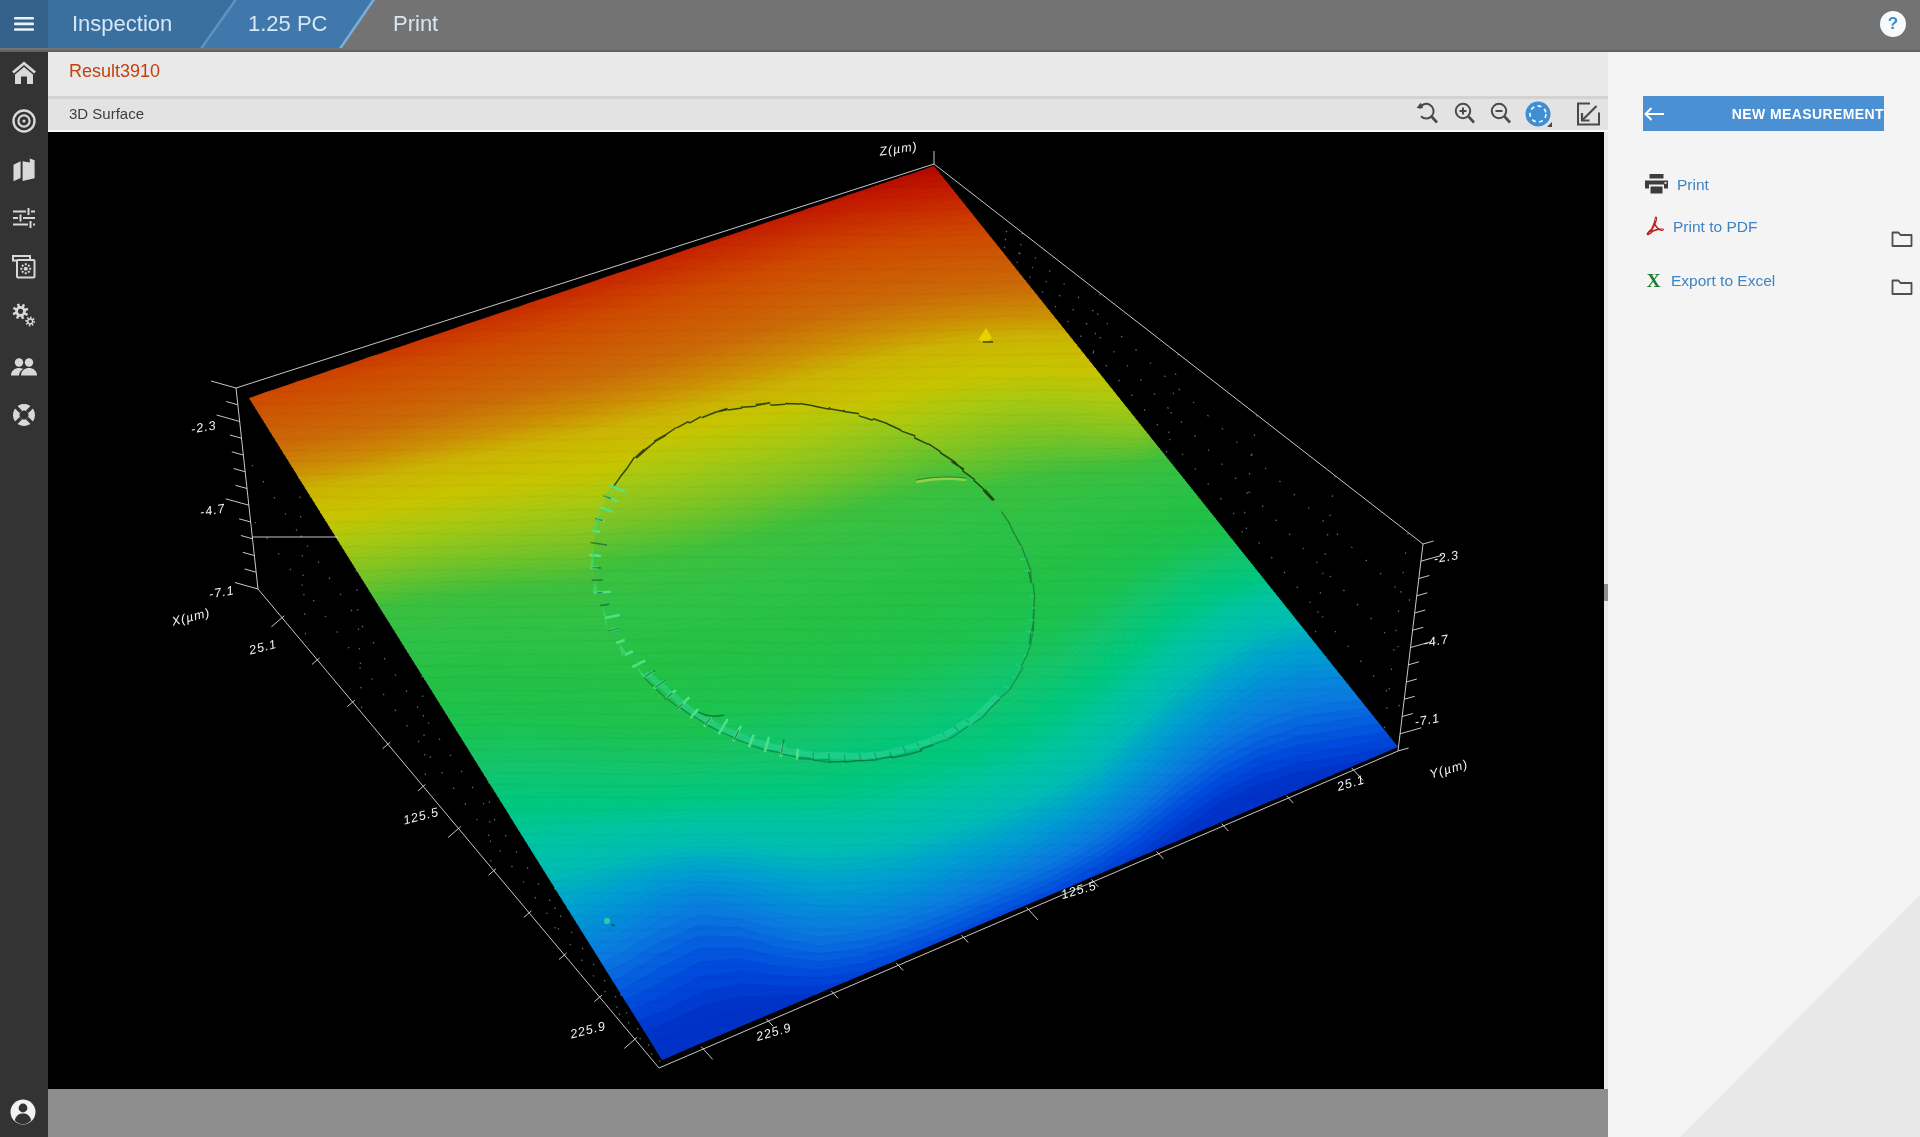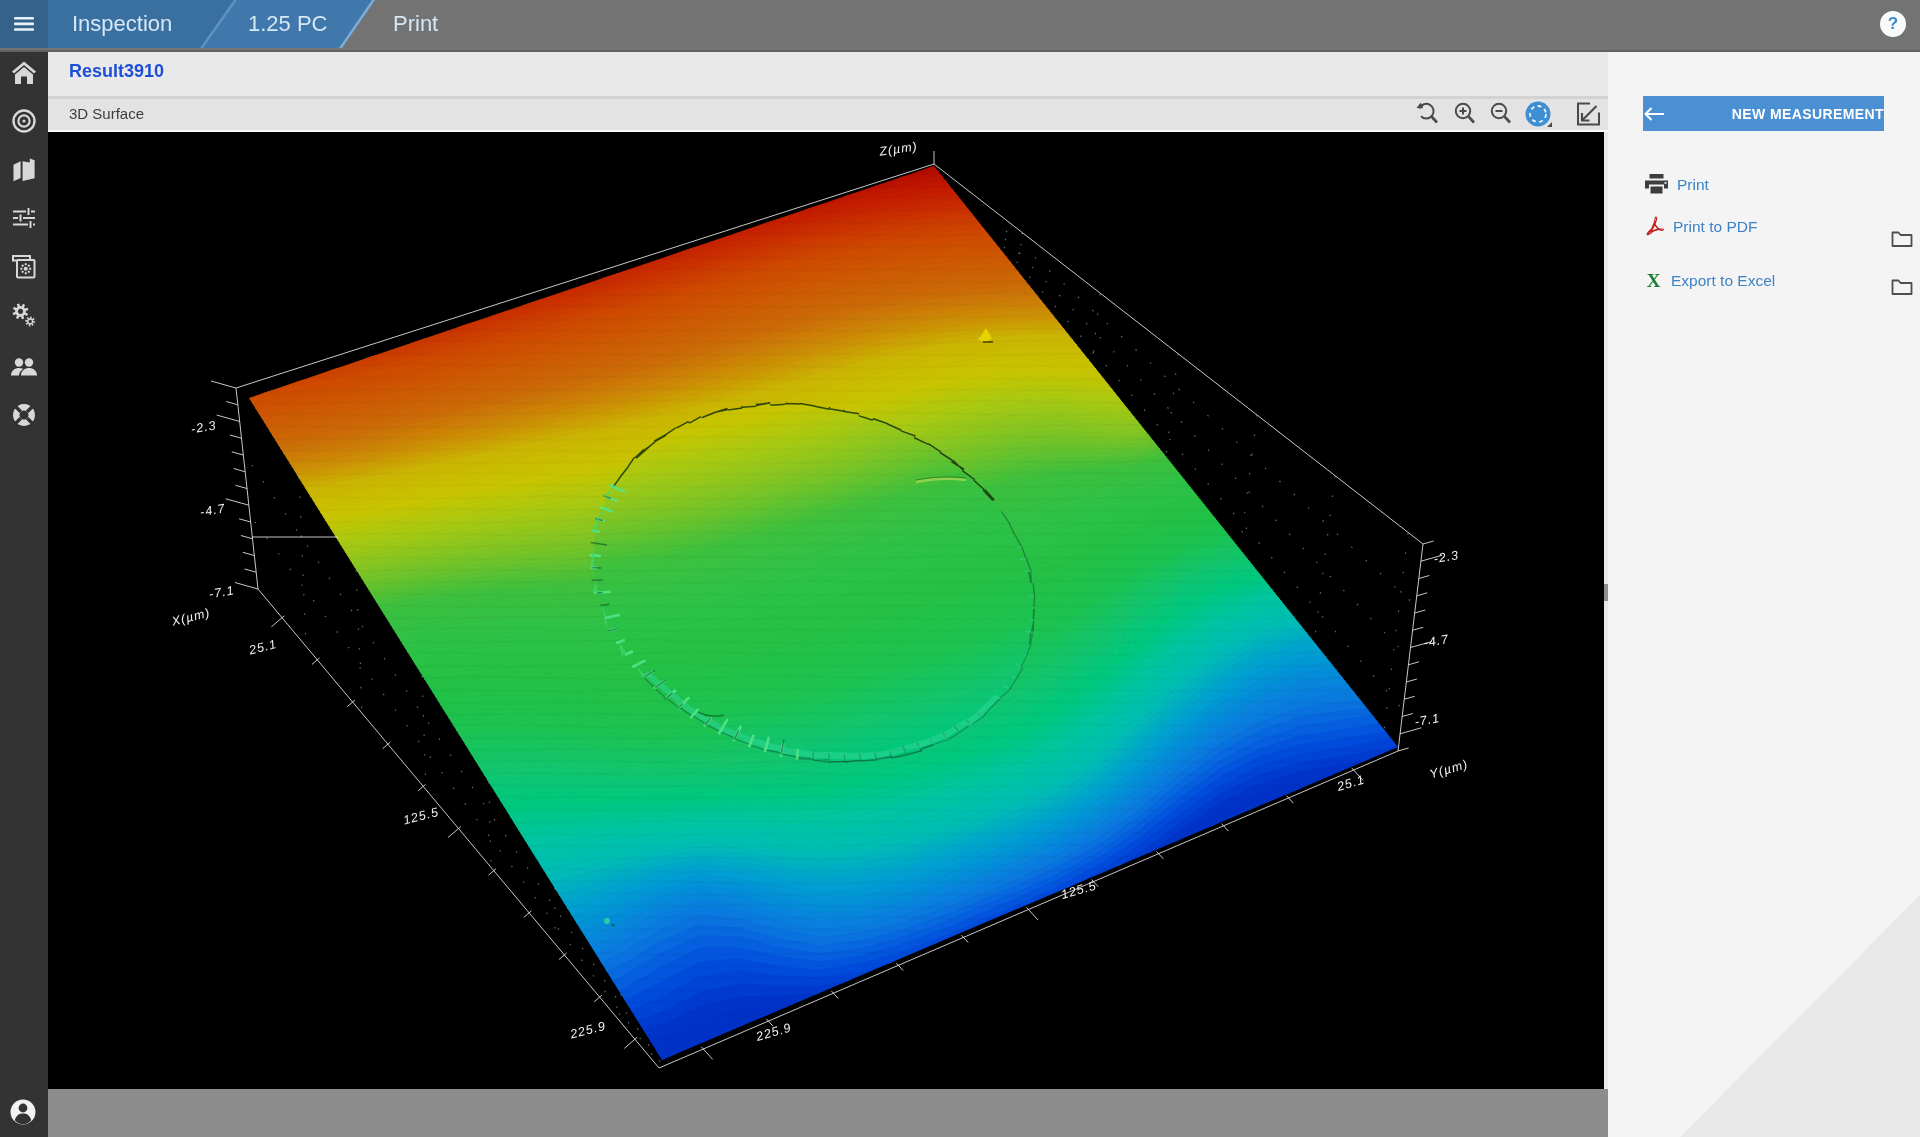--- a/index.html
+++ b/index.html
@@ -9,21 +9,21 @@
 .tab1{position:absolute;left:0;top:0;width:234px;height:48px;background:#3a70a0;clip-path:polygon(0 0,234px 0,200px 48px,0 48px)}
 .tab2{position:absolute;left:0;top:0;width:372px;height:48px;background:#4078ac;clip-path:polygon(234px 0,372px 0,339px 48px,200px 48px)}
 .diag1{position:absolute;left:0;top:0;width:238px;height:48px;background:#5d93c2;clip-path:polygon(234px 0,237px 0,203px 48px,200px 48px)}
 .diag2{position:absolute;left:0;top:0;width:376px;height:48px;background:#76aede;clip-path:polygon(372px 0,375px 0,342px 48px,339px 48px)}
 .hamblock{position:absolute;left:0;top:0;width:48px;height:48px;background:#34628a}
 #header .shade{position:absolute;left:0;bottom:0;width:1920px;height:2px;background:rgba(0,0,0,0.14)}
 .htxt{position:absolute;top:0;height:48px;line-height:48px;color:#d6e7f6;font-size:22px}
 #helpq{position:absolute;left:1880px;top:11px;width:26px;height:26px;border-radius:50%;background:#f8fbfd;color:#3f87c8;font-size:17px;font-weight:bold;text-align:center;line-height:26px}
 #sidebar{position:absolute;left:0;top:48px;width:48px;height:1089px;background:#333333}
 #bar1{position:absolute;left:48px;top:48px;width:1560px;height:48px;background:#e9e9e9}
-#bar1 span{position:absolute;left:21px;top:13px;font-size:18px;color:#1d4ed8;font-weight:bold}
+#bar1 span{position:absolute;left:21px;top:13px;font-size:18px;color:#c2410c;font-weight:normal}
 #sep1{position:absolute;left:48px;top:96px;width:1560px;height:3px;background:#d2d2d2}
 #bar2{position:absolute;left:48px;top:99px;width:1560px;height:31px;background:#e3e3e3}
 #bar2 span{position:absolute;left:21px;top:6px;font-size:15px;color:#3d3d3d}
 #bar2edge{position:absolute;left:48px;top:130px;width:1560px;height:2px;background:#fafafa}
 #plotbg{position:absolute;left:48px;top:132px;width:1556px;height:957px;background:#000}
 #btmbar{position:absolute;left:48px;top:1089px;width:1560px;height:48px;background:#8d8d8d}
 #scrolltrack{position:absolute;left:1604px;top:132px;width:4px;height:957px;background:#e9e9e9}
 #scrollthumb{position:absolute;left:1604px;top:584px;width:4px;height:17px;background:#8f8f8f}
 #panel{position:absolute;left:1608px;top:48px;width:312px;height:1089px;background:#f4f4f4}
 #panel .tri{position:absolute;right:0;bottom:0;width:0;height:0;border-style:solid;border-width:0 0 242px 240px;border-color:transparent transparent #e8e8e8 transparent}

